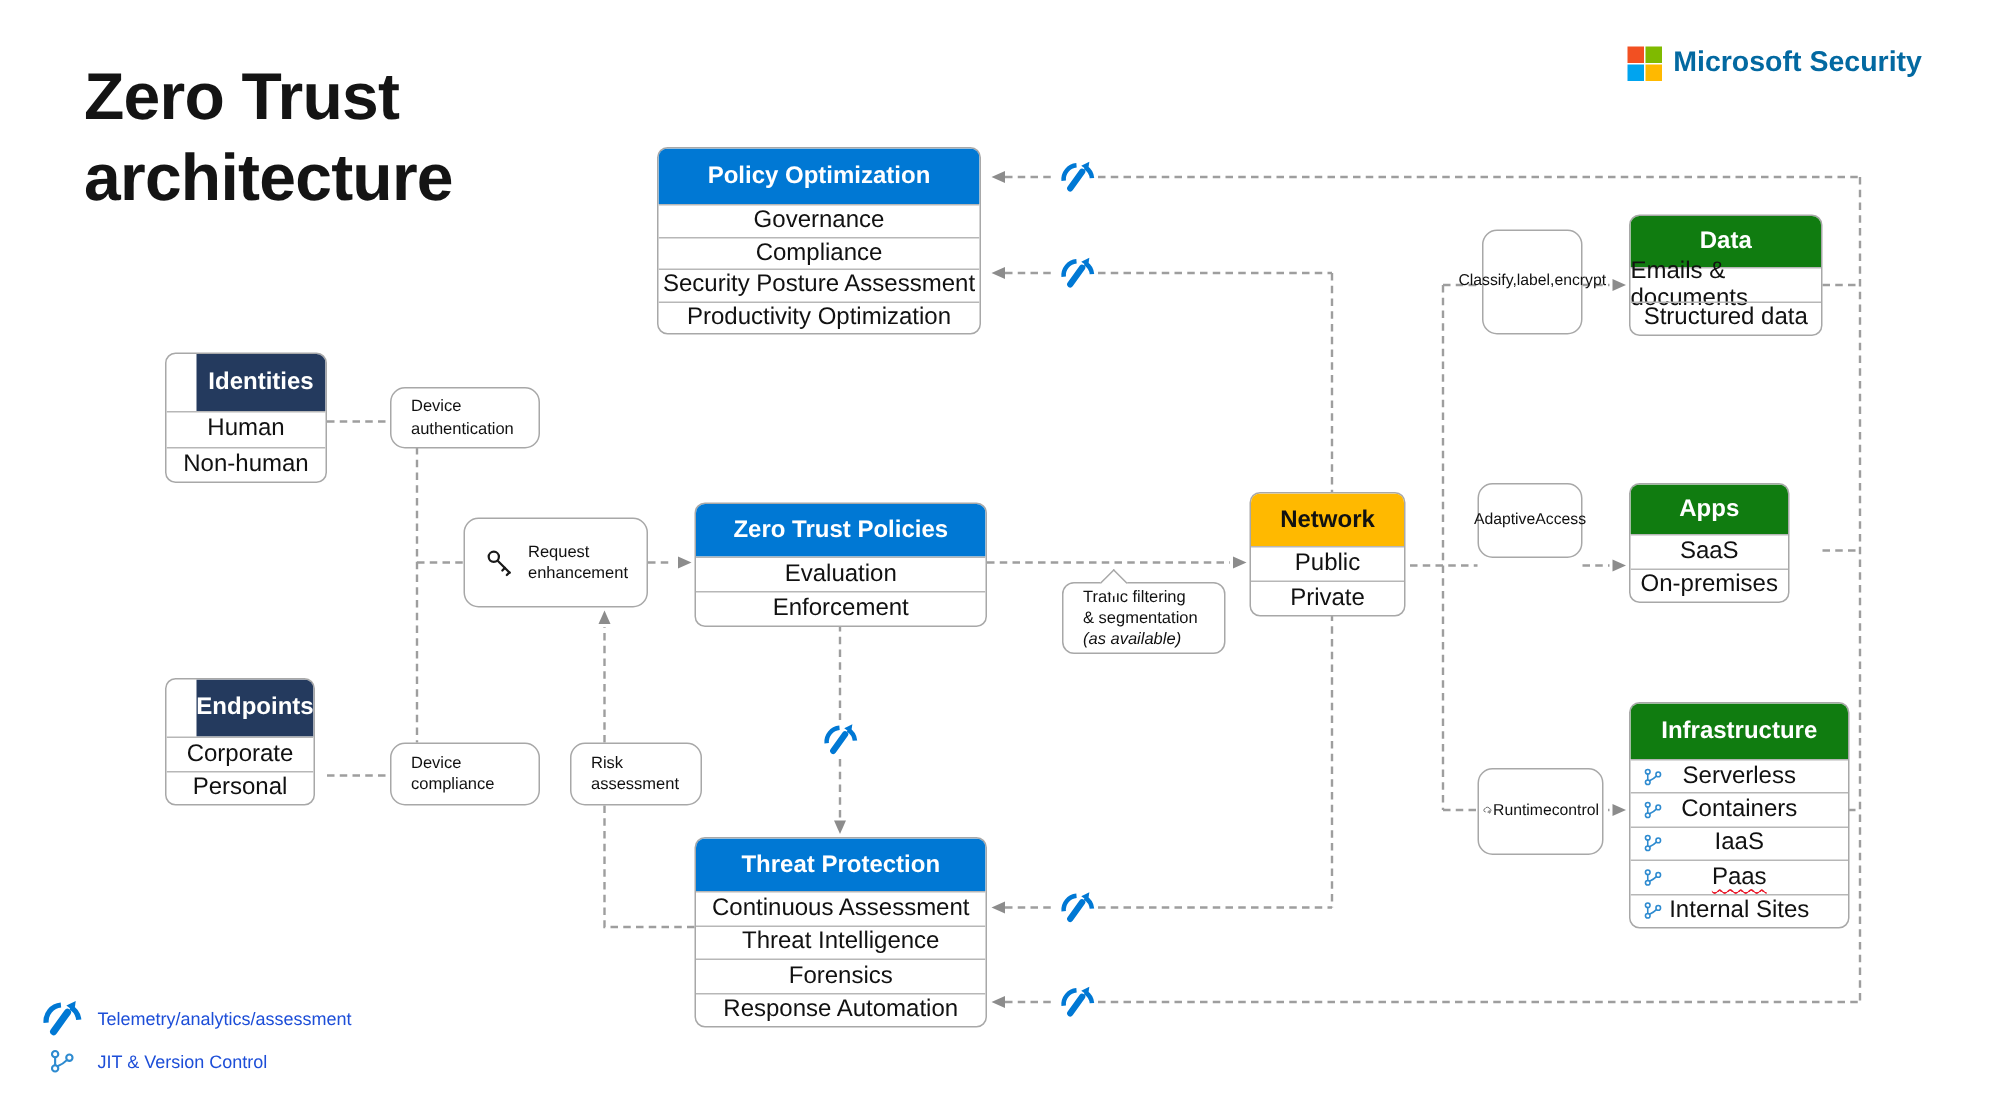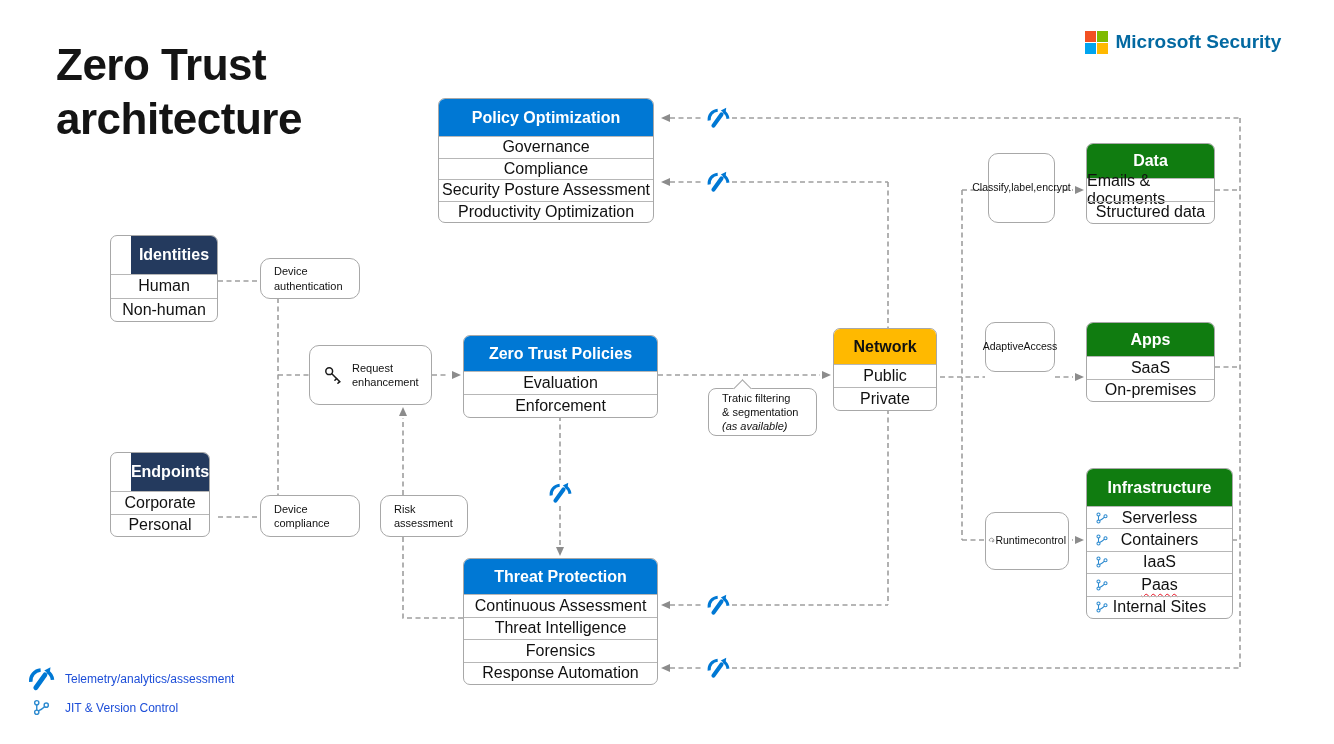--- a/index.html
+++ b/index.html
@@ -272,21 +272,21 @@
     <div>
         <div class="trow">
           <span>Emails &amp; documents</span>
         </div>
         <div class="trow">
           <span>Structured data</span>
         </div>
       </div>
   </div>
 
-  <div class="tbl" style="left:1086px;top:322px;width:129px;--rh:22.5px">
+  <div class="tbl" style="left:1086px;top:322px;width:107px;--rh:22.5px">
     <div class="hdr hdr-green" style="height:33px">Apps</div>
     <div>
         <div class="trow">
           <span>SaaS</span>
         </div>
         <div class="trow">
           <span>On-premises</span>
         </div>
       </div>
   </div>

